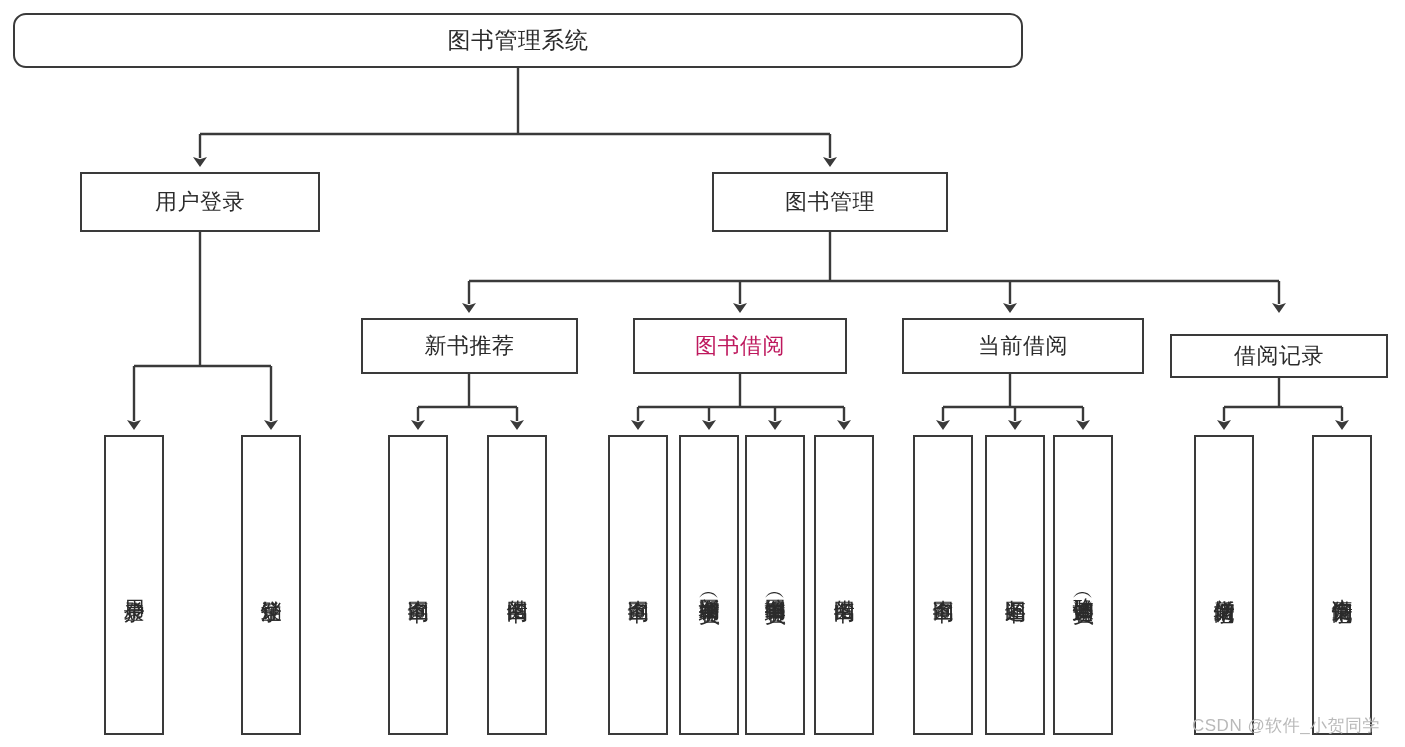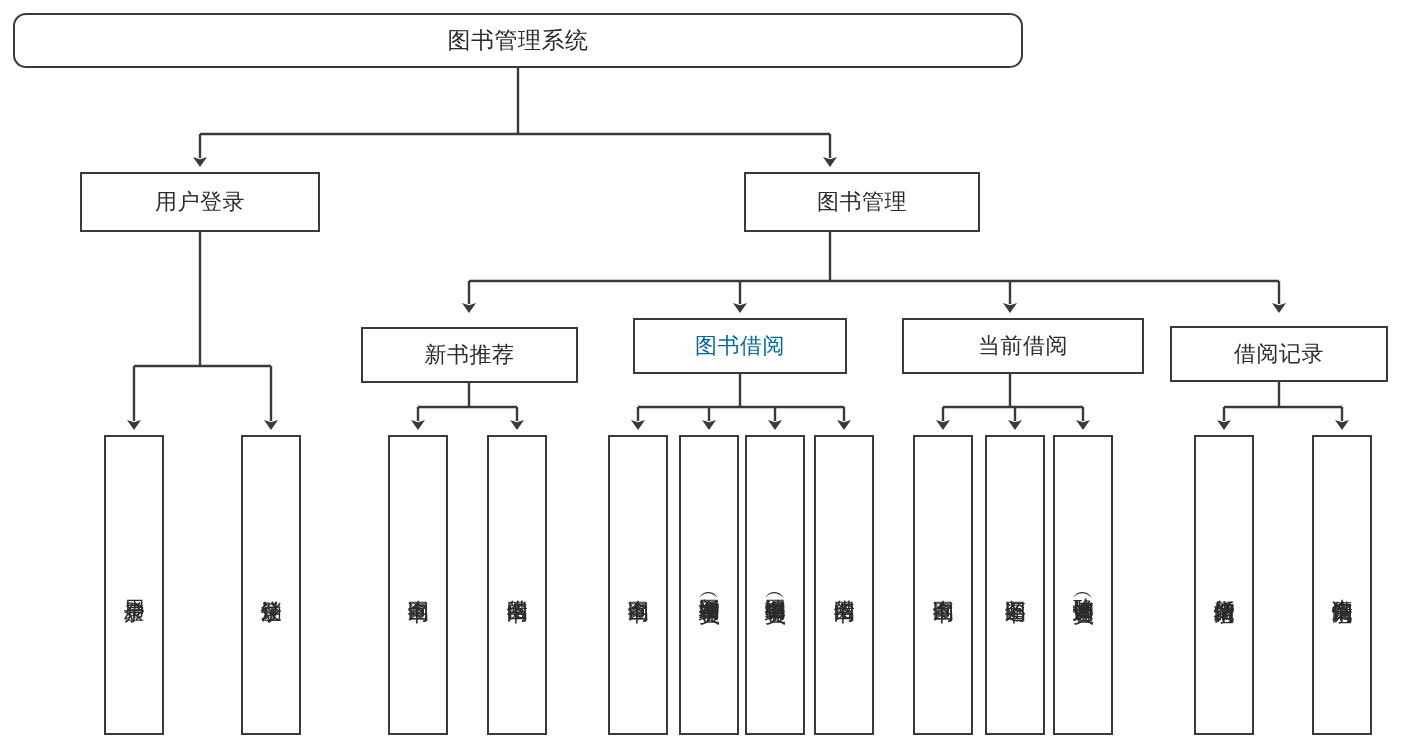--- a/index.html
+++ b/index.html
@@ -118,33 +118,33 @@
       </g>
   </svg>
 
   <div id="nodes-layer">
       <div class="node node-h node-root" style="left: 13px; top: 13px; width: 1010px; height: 55px; border-color: rgb(58, 58, 58); background: rgb(255, 255, 255); color: rgb(43, 43, 43); border-radius: 13px;">
         <span>图书管理系统</span>
       </div>
       <div class="node node-h" style="left: 80px; top: 172px; width: 240px; height: 60px; border-color: rgb(58, 58, 58); background: rgb(255, 255, 255); color: rgb(43, 43, 43);">
         <span>用户登录</span>
       </div>
-      <div class="node node-h" style="left: 712px; top: 172px; width: 236px; height: 60px; border-color: rgb(58, 58, 58); background: rgb(255, 255, 255); color: rgb(43, 43, 43); margin-left: 32px;">
+      <div class="node node-h" style="left: 712px; top: 172px; width: 236px; height: 60px; border-color: rgb(58, 58, 58); background: rgb(255, 255, 255); color: rgb(43, 43, 43);">
         <span>图书管理</span>
       </div>
-      <div class="node node-h" style="left: 361px; top: 318px; width: 217px; height: 56px; border-color: rgb(58, 58, 58); background: rgb(255, 255, 255); color: rgb(43, 43, 43); margin-top: 9px;">
+      <div class="node node-h" style="left: 361px; top: 318px; width: 217px; height: 56px; border-color: rgb(58, 58, 58); background: rgb(255, 255, 255); color: rgb(43, 43, 43);">
         <span>新书推荐</span>
       </div>
-      <div class="node node-h" style="left: 633px; top: 318px; width: 214px; height: 56px; border-color: rgb(58, 58, 58); background: rgb(255, 255, 255); color: #0369a1;">
+      <div class="node node-h" style="left: 633px; top: 318px; width: 214px; height: 56px; border-color: rgb(58, 58, 58); background: rgb(255, 255, 255); color: #be185d;">
         <span>图书借阅</span>
       </div>
       <div class="node node-h" style="left: 902px; top: 318px; width: 242px; height: 56px; border-color: rgb(58, 58, 58); background: rgb(255, 255, 255); color: rgb(43, 43, 43);">
         <span>当前借阅</span>
       </div>
-      <div class="node node-h" style="left: 1170px; top: 326px; width: 218px; height: 56px; border-color: rgb(58, 58, 58); background: rgb(255, 255, 255); color: rgb(43, 43, 43);">
+      <div class="node node-h" style="left: 1170px; top: 334px; width: 218px; height: 44px; border-color: rgb(58, 58, 58); background: rgb(255, 255, 255); color: rgb(43, 43, 43);">
         <span>借阅记录</span>
       </div>
       <div class="node node-v" style="left: 104px; top: 435px; width: 60px; height: 300px; border-color: rgb(58, 58, 58); background: rgb(255, 255, 255); color: rgb(43, 43, 43);">
         <span class="vtext">用户登录</span>
       </div>
       <div class="node node-v" style="left: 241px; top: 435px; width: 60px; height: 300px; border-color: rgb(58, 58, 58); background: rgb(255, 255, 255); color: rgb(43, 43, 43);">
         <span class="vtext">注销登录</span>
       </div>
       <div class="node node-v" style="left: 388px; top: 435px; width: 60px; height: 300px; border-color: rgb(58, 58, 58); background: rgb(255, 255, 255); color: rgb(43, 43, 43);">
         <span class="vtext">查询图书</span>
@@ -174,13 +174,14 @@
         <span class="vtext">确认归还（管理员）</span>
       </div>
       <div class="node node-v" style="left: 1194px; top: 435px; width: 60px; height: 300px; border-color: rgb(58, 58, 58); background: rgb(255, 255, 255); color: rgb(43, 43, 43);">
         <span class="vtext">新增借阅记录</span>
       </div>
       <div class="node node-v" style="left: 1312px; top: 435px; width: 60px; height: 300px; border-color: rgb(58, 58, 58); background: rgb(255, 255, 255); color: rgb(43, 43, 43);">
         <span class="vtext">查询借阅记录</span>
       </div>
     </div>
 
+  <div id="watermark">CSDN @软件_小贺同学</div>
 </div>
 
 </body></html>

